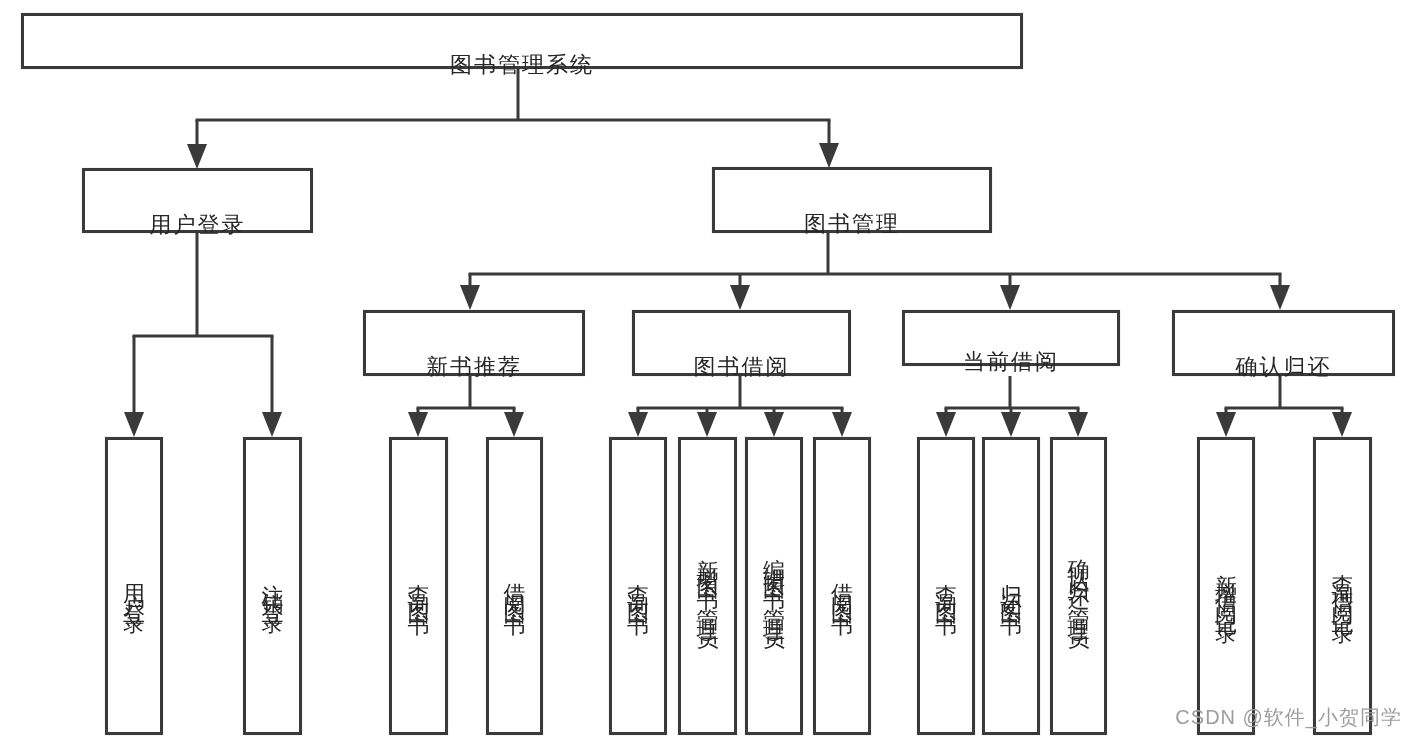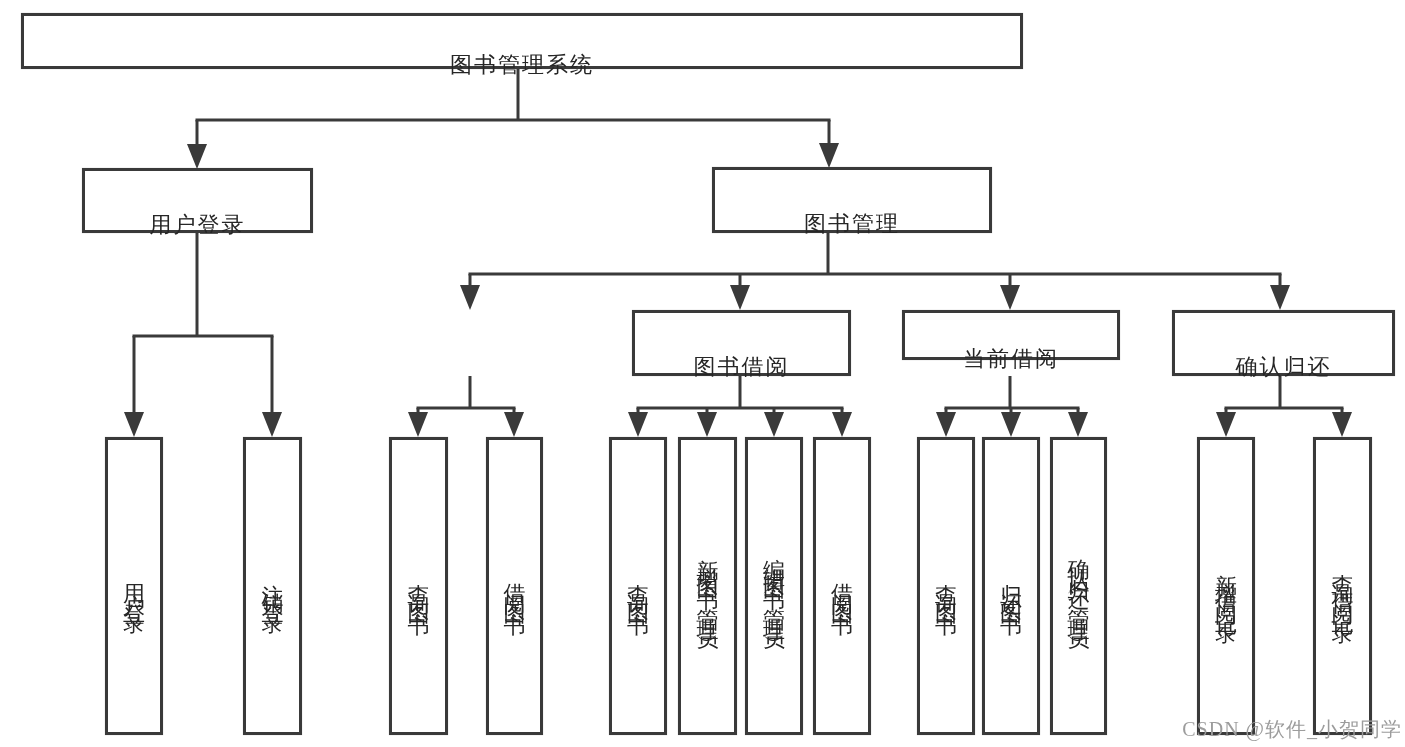--- a/index.html
+++ b/index.html
@@ -38,26 +38,25 @@
   .vl{
     writing-mode:vertical-lr;
     text-orientation:mixed;
     font-size:22px;
     letter-spacing:10px;
     line-height:1;
     color:var(--text);
   }
   #watermark{
     position:absolute;
-    right:3px;bottom:4px;
+    right:3px;bottom:16px;
     font-size:20px;
     letter-spacing:1px;
     color:var(--wm);
     white-space:nowrap;
-    font-family:Liberation Serif, serif;
   }
 </style>
 </head>
 <body>
 
 <div id="canvas">
 
   <svg id="connectors" viewBox="0 0 1405 747" xmlns="http://www.w3.org/2000/svg">
       <line x1="518" y1="69" x2="518" y2="120" stroke="currentColor" stroke-width="3"></line>
       <line x1="195.5" y1="120" x2="830.5" y2="120" stroke="currentColor" stroke-width="3"></line>
@@ -117,24 +116,27 @@
     <span class="hl">图书管理系统</span>
   </div>
 
   <div class="node" style="left:82px;top:168px;width:231px;height:65px">
     <span class="hl">用户登录</span>
   </div>
   <div class="node" style="left:712px;top:167px;width:280px;height:66px">
     <span class="hl">图书管理</span>
   </div>
 
+  <div class="node" style="left:363px;top:310px;width:222px;height:66px">
+    <span class="hl">新书推荐</span>
+  </div>
   <div class="node" style="left:632px;top:310px;width:219px;height:66px">
     <span class="hl">图书借阅</span>
   </div>
-  <div class="node" style="left:902px;top:310px;width:218px;height:50px">
+  <div class="node" style="left:902px;top:310px;width:218px;height:56px">
     <span class="hl">当前借阅</span>
   </div>
   <div class="node" style="left:1172px;top:310px;width:223px;height:66px">
     <span class="hl">确认归还</span>
   </div>
 
   <div class="node" style="left:105px;top:437px;width:58px;height:298px">
     <span class="vl">用户登录</span>
   </div>
   <div class="node" style="left:243px;top:437px;width:59px;height:298px">

